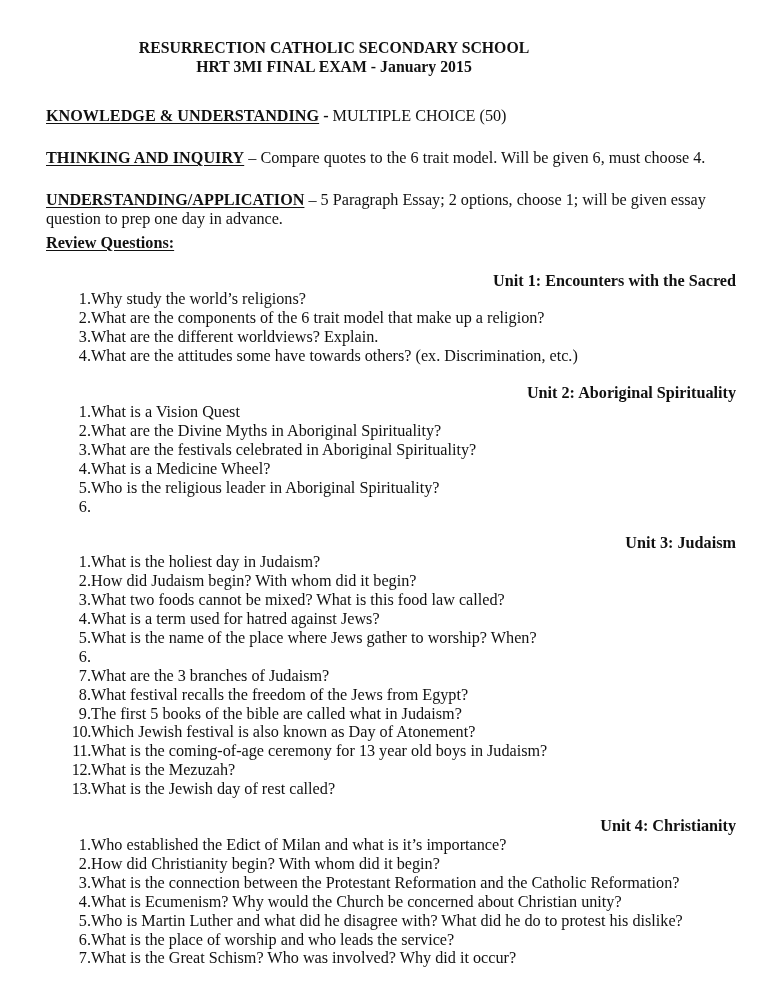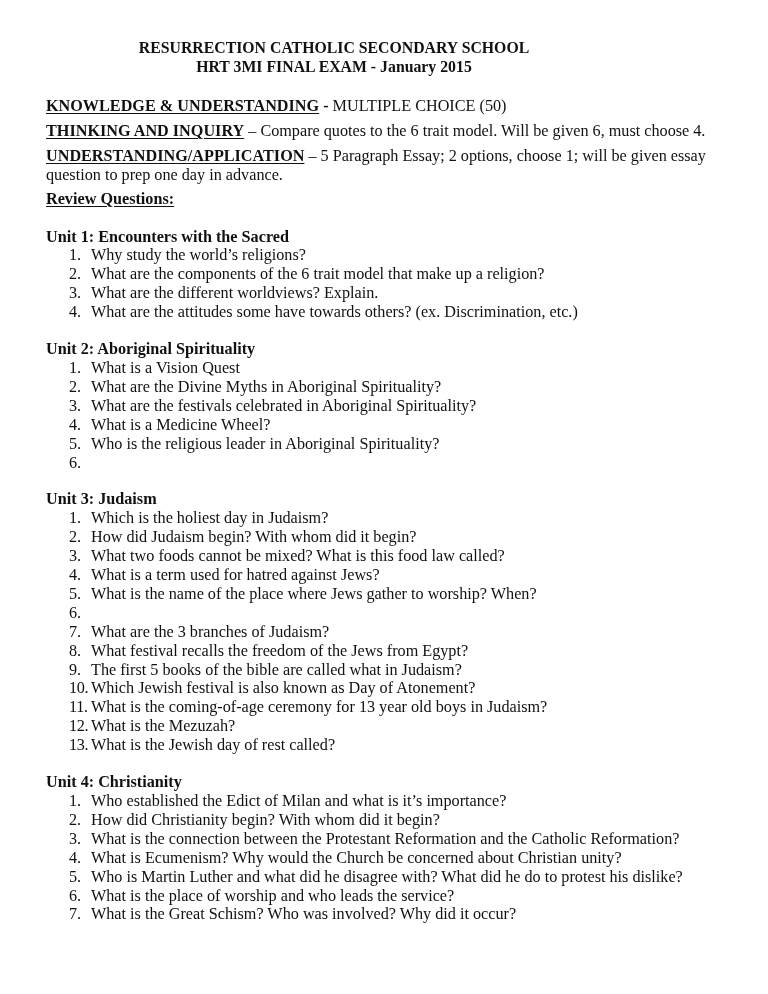--- a/index.html
+++ b/index.html
@@ -25,40 +25,41 @@
     }
     .title-block {
       text-align: center;
       font-weight: bold;
       font-size: 15.8px;
       line-height: 19px;
       margin-left: -46px;
       width: 668px;
     }
     .section {
-      margin-top: 6px;
+      margin-top: 23px;
     }
     .section .heading {
       font-weight: bold;
       text-decoration: underline;
       text-underline-offset: 2px;
     }
     .section .rest {
       font-weight: normal;
     }
-    .section.first { margin-top: 21px; }
+    .section.first { margin-top: 31px; }
     .review-heading {
       margin-top: 5px;
       font-weight: bold;
       text-decoration: underline;
       text-underline-offset: 2px;
       display: inline-block;
     }
     .unit {
       margin-top: 18px;
+      text-align: right;
     }
     .unit-title {
       font-weight: bold;
     }
     ol.questions {
       list-style: none;
       margin: 0;
       padding: 0;
     }
     ol.questions li {
@@ -153,21 +154,21 @@
         </li>
     </ol>
   </div>
 
   
   <div class="unit">
     <div class="unit-title">Unit 3: Judaism</div>
     <ol class="questions">
       <li>
           <span class="num">1.</span>
-          <span>Which is the holiest day in Judaism?</span>
+          <span>What is the holiest day in Judaism?</span>
         </li>
       <li>
           <span class="num">2.</span>
           <span>How did Judaism begin? With whom did it begin?</span>
         </li>
       <li>
           <span class="num">3.</span>
           <span>What two foods cannot be mixed? What is this food law called?</span>
         </li>
       <li>

